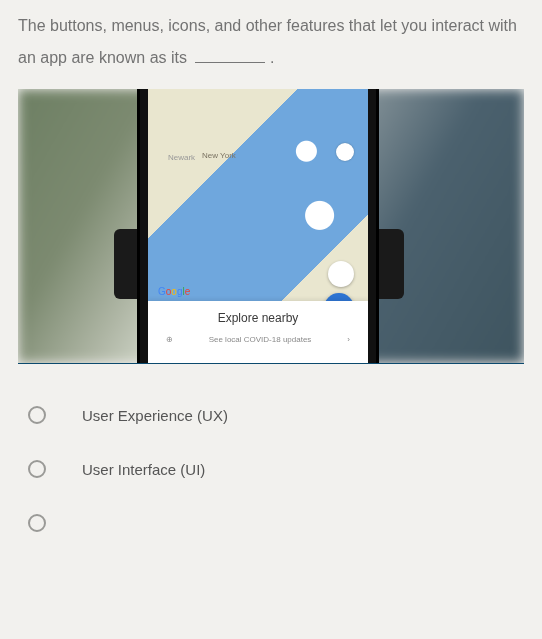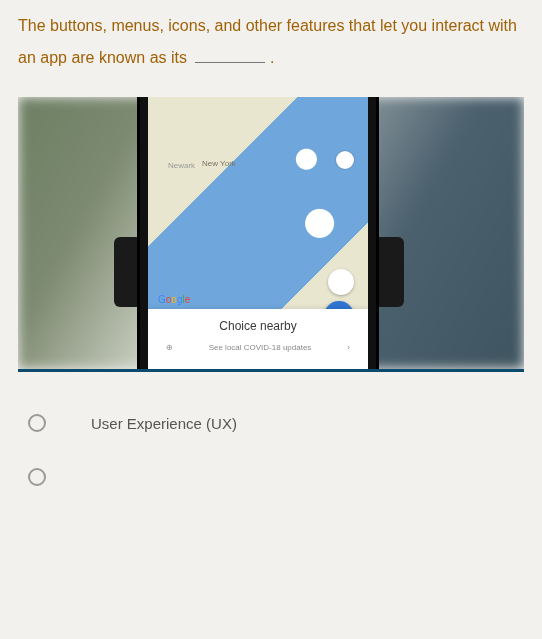--- a/index.html
+++ b/index.html
@@ -5,36 +5,36 @@
   * { box-sizing: border-box; margin: 0; padding: 0; }
   body {
     width: 542px;
     height: 639px;
     background: #f2f1ee;
     font-family: "Segoe UI", Arial, sans-serif;
     color: #5a5a5a;
     padding: 10px 18px 0 18px;
     overflow: hidden;
   }
-  .question { font-size: 16px; line-height: 2; color: #a16207; }
+  .question { font-size: 16px; line-height: 2; color: #737373; }
   .blank {
     display: inline-block;
     border-bottom: 1px solid #777;
     width: 70px;
     height: 0.9em;
     vertical-align: baseline;
     margin-left: 4px;
   }
   .img-wrap {
-    margin-top: 23px;
+    margin-top: 15px;
     width: 100%;
     height: 275px;
     position: relative;
     overflow: hidden;
-    border-bottom: 3px solid #0c4a6e;
+    border-bottom: 1px solid #0c4a6e;
     padding-bottom: 6px;
   }
   .bg {
     position: absolute; inset: 0;
     background: linear-gradient(120deg, #6d7f63 0%, #7c8a70 20%, #b0b7a6 35%, #c9cfc1 42%, #7c8b92 55%, #4b616e 70%, #3e545f 100%);
     filter: blur(6px);
   }
   .phone {
     position: absolute;
     left: 122px; top: -30px;
@@ -93,21 +93,21 @@
   }
   .panel .title { font-size: 12px; text-align: center; color: #3a3a3a; margin-bottom: 10px; }
   .panel .covid { font-size: 8px; color: #8a8a8a; display: flex; align-items: center; gap: 6px; justify-content: space-between; padding: 0 4px; }
   .maplabel { position: absolute; font-size: 8px; color: #7a7362; }
   .nyc { left: 54px; top: 64px; } .nwk { left: 20px; top: 66px; color:#999; }
 
   .options { margin-top: 24px; }
   .option {
     display: flex; align-items: center;
     padding: 18px 0 18px 10px;
-    gap: 45px;
+    gap: 36px;
     cursor: pointer;
   }
   .radio {
     width: 18px; height: 18px; border-radius: 50%;
     border: 2px solid #9a9a97;
     background: transparent;
     flex-shrink: 0;
   }
   .opt-label { font-size: 15px; color: #555; }
 </style>
@@ -131,32 +131,36 @@
         <div class="loc-btn"></div>
         <div class="maplabel nwk">Newark</div>
         <div class="maplabel nyc">New York</div>
       </div>
       <div class="locate"></div>
       <div class="go"></div>
       <div class="brand">
         <span class="g1">G</span><span class="g2">o</span><span class="g3">o</span><span class="g4">g</span><span class="g5">l</span><span class="g6">e</span>
       </div>
       <div class="panel">
-        <div class="title">Choice nearby</div>
+        <div class="title">Explore nearby</div>
         <div class="covid">
           <span>⊕</span>
           <span>See local COVID-18 updates</span>
           <span>›</span>
         </div>
       </div>
     </div>
   </div>
 </div>
 
 <div class="options">
   <div class="option">
     <div class="radio"></div>
     <div class="opt-label">User Experience (UX)</div>
   </div>
   <div class="option">
     <div class="radio"></div>
+    <div class="opt-label">User Interface (UI)</div>
+  </div>
+  <div class="option">
+    <div class="radio"></div>
   </div>
 </div>
 
 </body></html>

